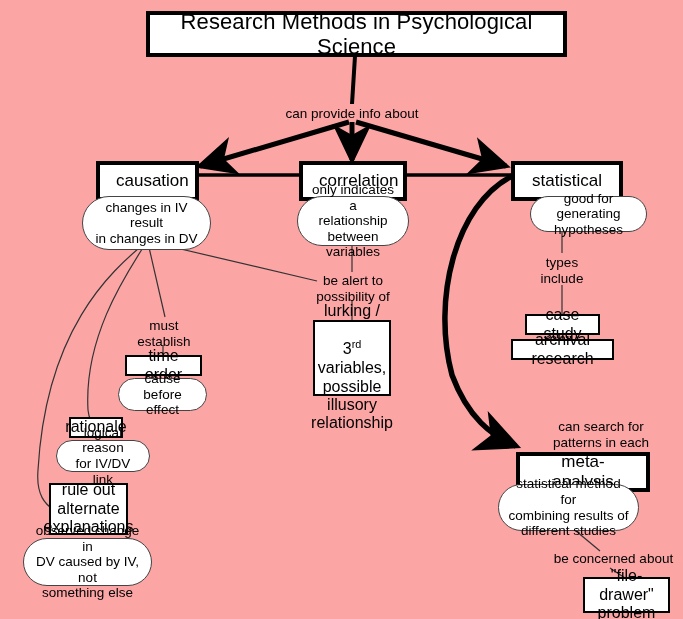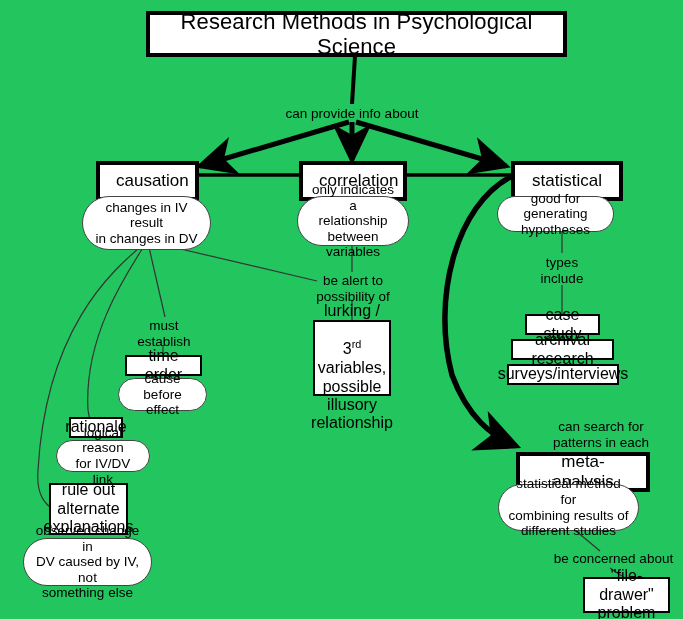--- a/index.html
+++ b/index.html
@@ -4,21 +4,21 @@
 <style>
   html, body {
     margin: 0;
     padding: 0;
     background: #ffffff;
   }
   #canvas {
     position: relative;
     width: 683px;
     height: 619px;
-    background: #22c55e;
+    background: #fca5a5;
     font-family: "Liberation Sans", sans-serif;
     overflow: hidden;
   }
   #wires {
     position: absolute;
     left: 0; top: 0;
     width: 683px;
     height: 619px;
     pointer-events: none;
   }
@@ -213,31 +213,30 @@
   <div class="node rect" style="left:313px; top:320px; width:78px; height:76px;">
     <span style="display:block; text-align:center;">
       <span>lurking /</span><br>
       <span>3</span><span class="sup">rd</span><span style="white-space:pre-line;"> variables,
 possible
 illusory
 relationship</span>
     </span>
   </div>
 
-  <div class="node bubble" style="left:497px; top:196px; width:117px; height:36px;text-align:center;">good for generating
+  <div class="node bubble" style="left:530px; top:196px; width:117px; height:36px;text-align:center;">good for generating
 hypotheses</div>
 
   <div class="phrase" style="left:531px; top:255px; width:62px;">types
 include</div>
 
   <div class="node rect thin" style="left:525px; top:314px; width:75px; height:21px;">case study</div>
 
   <div class="node rect thin" style="left:511px; top:339px; width:103px; height:21px;">archival research</div>
 
-  <div class="node rect thin" style="left:507px; top:364px; width:112px; height:21px;">surveys/interviews</div>
 
   <div class="phrase" style="left:543px; top:419px; width:116px;">can search for
 patterns in each via</div>
 
   <div class="node concept" style="left:516px; top:452px; width:134px; height:26px;">
     <span class="inner">
       <span class="pad left"></span>
       <span class="core">meta-analysis</span>
       <span class="pad right"></span>
     </span>

